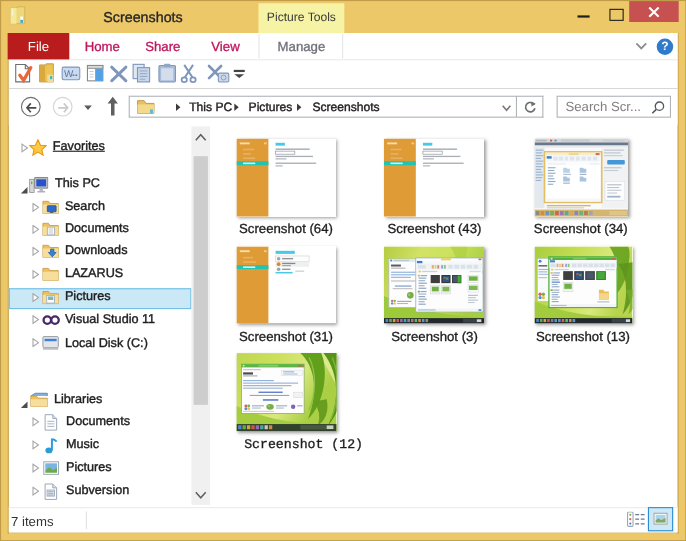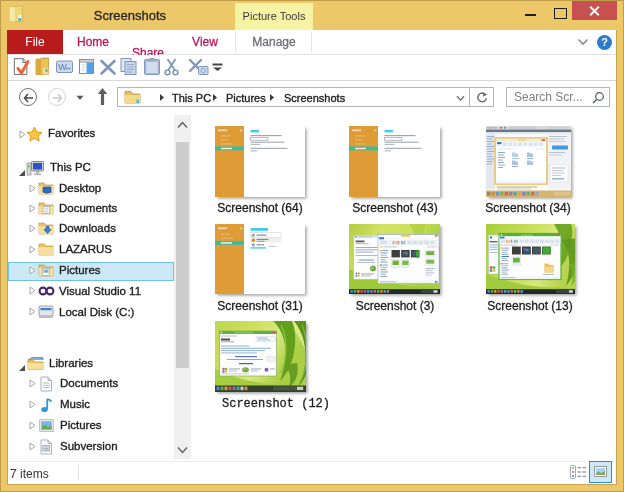--- a/index.html
+++ b/index.html
@@ -69,21 +69,21 @@
 <div class="abs" style="left:525px;top:14px;width:11px;height:2px;background:#1E1E1E;"></div>
 <div class="abs" style="left:554px;top:8px;width:11px;height:9px;border:1.2px solid #1E1E1E;"></div>
 <div id="closebtn" class="abs"></div>
 <svg class="abs" style="left:589px;top:6px;" width="11" height="10" viewBox="0 0 11 10">
   <path d="M1.2 0.8 L9.8 9.2 M9.8 0.8 L1.2 9.2" stroke="#FDFDFD" stroke-width="1.9"></path>
 </svg>
 
 <div id="tabrow" class="abs"></div>
 <div id="filetab" class="abs">File</div>
 <div class="tab abs" style="left:68px;width:50px;">Home</div>
-<div class="tab abs" style="left:123px;width:50px;margin-top:11px;">Share</div>
+<div class="tab abs" style="left:123px;width:50px;">Share</div>
 <div class="tab abs" style="left:180px;width:50px;">View</div>
 <div class="tab abs" style="left:249px;width:50px;color:#70707A;">Manage</div>
 <div class="abs" style="left:235px;top:31px;width:1px;height:22px;background:#E6E6E6;"></div>
 <div class="abs" style="left:311px;top:31px;width:1px;height:22px;background:#E6E6E6;"></div>
 
 <svg class="abs" style="left:577px;top:38px;" width="12" height="8" viewBox="0 0 12 8">
   <path d="M1.5 1.5 L6 6 L10.5 1.5" fill="none" stroke="#8A8A8A" stroke-width="1.6"></path>
 </svg>
 <div class="abs" style="left:597px;top:35px;width:15px;height:15px;border-radius:50%;background:#2E7BCB;color:#fff;font-size:11px;font-weight:bold;text-align:center;line-height:15px;">?</div>
 
@@ -179,21 +179,21 @@
 </svg>
 
 <div id="sel" class="abs"></div>
 
 <svg class="abs" style="left:19px;top:130px;" width="7" height="9" viewBox="0 0 7 9">
     <path d="M1 1 L6 4.5 L1 8 Z" fill="#fff" stroke="#A6A6A6"></path>
   </svg>
 <svg class="abs" style="left:26px;top:126px;" width="17" height="16" viewBox="0 0 17 16">
   <path d="M8.5 1 L10.8 6 L16 6.5 L12 10 L13.2 15 L8.5 12.2 L3.8 15 L5 10 L1 6.5 L6.2 6 Z" fill="#FFC845" stroke="#E8960C" stroke-width="1"></path>
 </svg>
-<div class="abs navtxt" style="left:48px;top:127px;">Favorites</div>
+<div class="abs navtxt" style="left:48px;top:127px;text-decoration:underline;">Favorites</div>
 
 <svg class="abs" style="left:18px;top:169px;" width="8" height="8" viewBox="0 0 8 8">
     <path d="M7 1 L7 7 L1 7 Z" fill="#4C4C4C"></path>
   </svg>
 <svg class="abs" style="left:26px;top:160px;" width="18" height="16" viewBox="0 0 18 16">
   <rect x="1" y="3" width="4" height="12" fill="#D8D8D8" stroke="#8A8A8A" stroke-width="0.7"></rect>
   <rect x="2.2" y="5" width="1.2" height="2.5" fill="#58C028"></rect>
   <rect x="5.5" y="1.5" width="12" height="9.5" rx="0.8" fill="#C9CDD2" stroke="#888"></rect>
   <rect x="7" y="3" width="9" height="6.5" fill="#2A52C8"></rect>
   <rect x="10" y="11" width="3" height="2.5" fill="#AEB2B8"></rect>
@@ -203,21 +203,21 @@
 
 <svg class="abs" style="left:29px;top:184px;" width="7" height="9" viewBox="0 0 7 9">
     <path d="M1 1 L6 4.5 L1 8 Z" fill="#fff" stroke="#A6A6A6"></path>
   </svg>
 <svg class="abs" style="left:38px;top:181px;" width="16" height="15" viewBox="0 0 16 15">
   <path d="M1 2 L6 2 L7.5 4 L15 4 L15 13 L1 13 Z" fill="#EFC158" stroke="#C29445" stroke-width="0.7"></path>
   <path d="M1 5 L15 5 L15 13 L1 13Z" fill="#F6DE9C"></path>
   <rect x="5" y="6" width="8" height="5.5" rx="0.5" fill="#2D6BC8" stroke="#1D4E9E" stroke-width="0.7"></rect>
   <rect x="7.5" y="11.5" width="3" height="1" fill="#555"></rect>
 </svg>
-<div class="abs navtxt" style="left:59px;top:182px;">Desktop</div>
+<div class="abs navtxt" style="left:59px;top:182px;">Search</div>
 
 <svg class="abs" style="left:29px;top:204px;" width="7" height="9" viewBox="0 0 7 9">
     <path d="M1 1 L6 4.5 L1 8 Z" fill="#fff" stroke="#A6A6A6"></path>
   </svg>
 <svg class="abs" style="left:38px;top:201px;" width="16" height="15" viewBox="0 0 16 15">
   <path d="M1 2 L6 2 L7.5 4 L15 4 L15 13 L1 13 Z" fill="#EFC158" stroke="#C29445" stroke-width="0.7"></path>
   <path d="M1 5 L15 5 L15 13 L1 13Z" fill="#F6DE9C"></path>
   <rect x="5" y="5.5" width="6.5" height="7" fill="#fff" stroke="#9AA7B8" stroke-width="0.7"></rect>
   <path d="M6.2 7.2 L10.2 7.2 M6.2 9 L10.2 9 M6.2 10.8 L10.2 10.8" stroke="#A9B4C2" stroke-width="0.7"></path>
 </svg>

